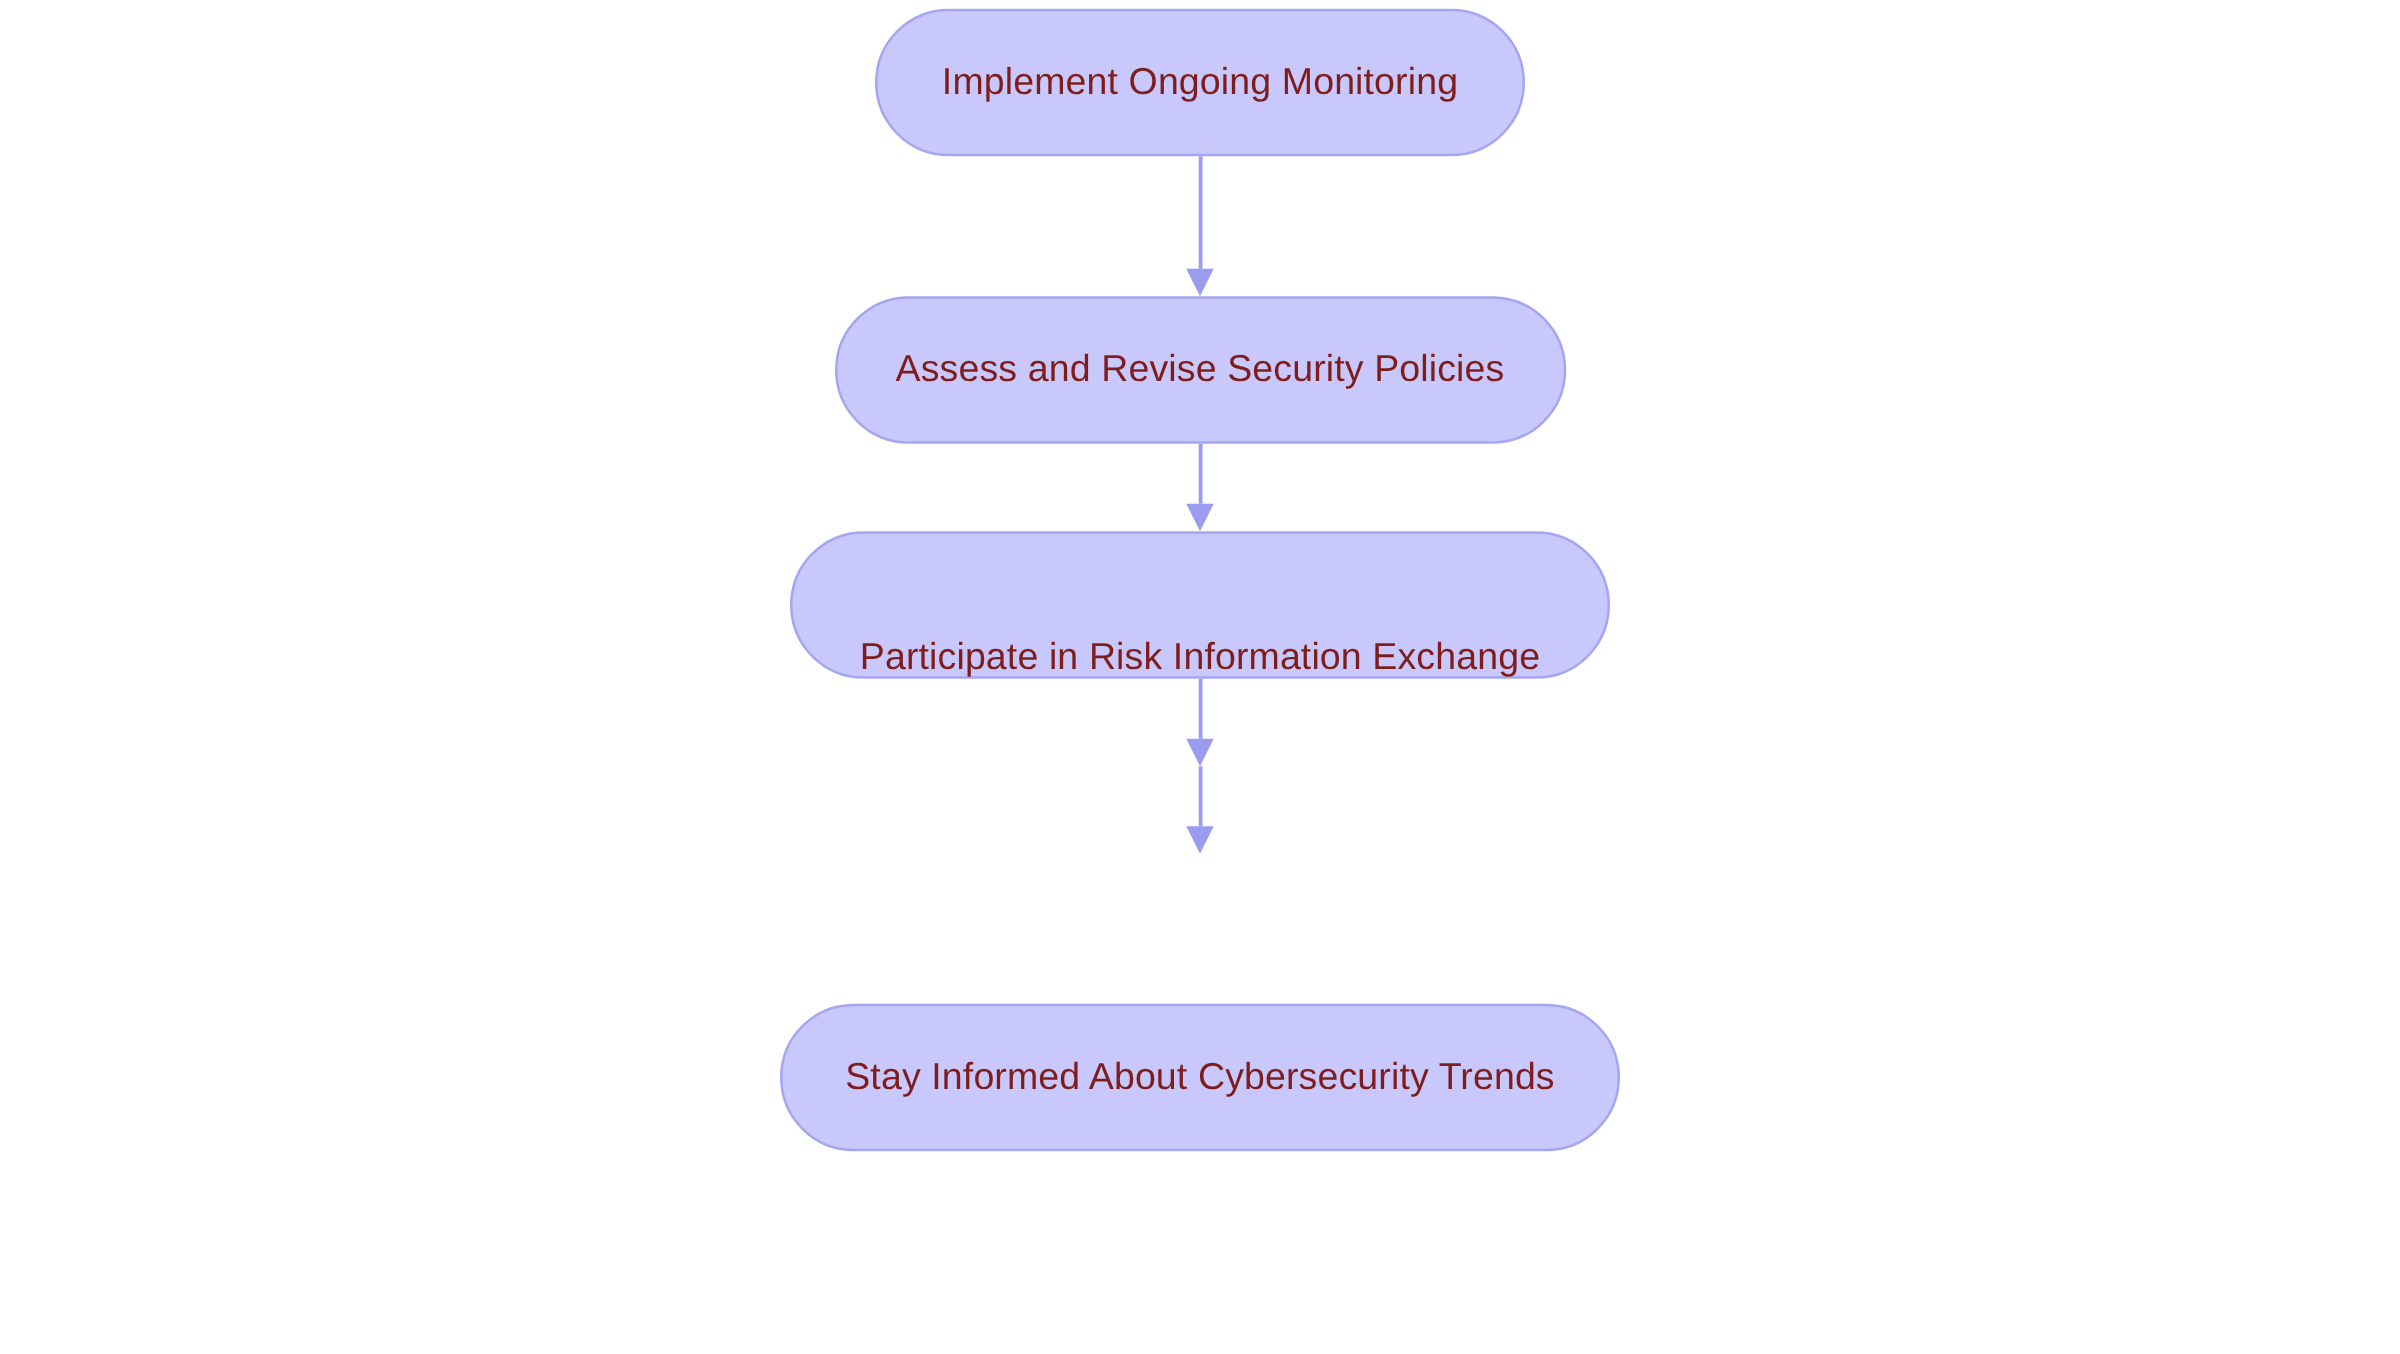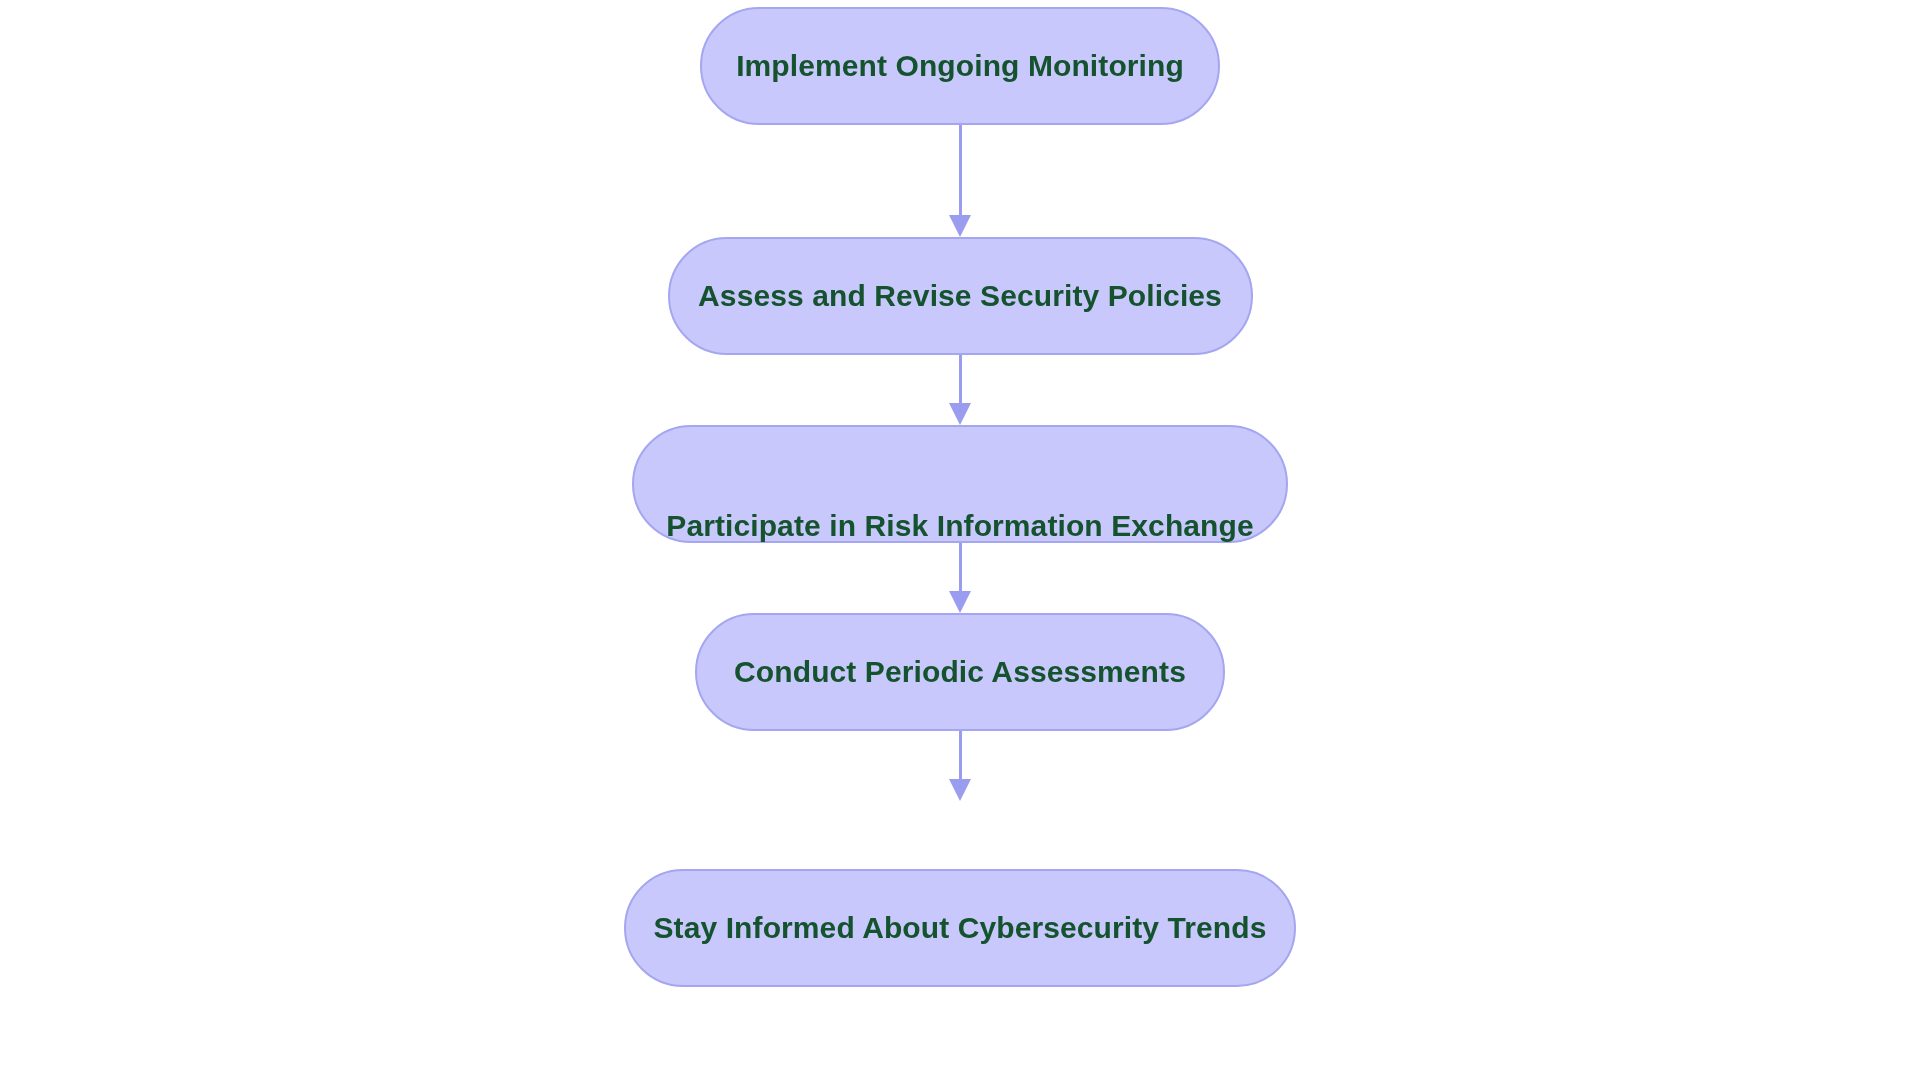--- a/index.html
+++ b/index.html
@@ -43,23 +43,23 @@
     display: flex;
     align-items: center;
     justify-content: center;
     padding: 0 38px;
     white-space: nowrap;
   }
 
   .node-label {
     font-size: 30px;
     line-height: 1;
-    color: #14532d;
+    color: #7f1d1d;
     letter-spacing: 0.1px;
-    font-weight: 700;
+    font-weight: 400;
   }
 
   
   .connector {
     position: relative;
     width: 24px;
     display: flex;
     flex-direction: column;
     align-items: center;
   }
@@ -78,21 +78,21 @@
 
   
   #node-1 { width: 520px; margin-top: 7px; }
   #conn-1 { height: 112px; }
   #node-2 { width: 585px; }
   #conn-2 { height: 70px; }
   #node-3 { width: 656px; align-items: flex-end; }
   #conn-3 { height: 70px; }
   #node-4 { width: 530px; }
   #conn-4 { height: 70px; }
-  #node-5 { width: 672px; margin-top: 68px; }
+  #node-5 { width: 672px; margin-top: 120px; }
 </style>
 </head>
 <body>
 
 <div id="canvas">
   <div class="flow">
 
     <div class="node" id="node-1">
       <span class="node-label">Implement Ongoing Monitoring</span>
     </div>
@@ -113,23 +113,20 @@
 
     <div class="node" id="node-3">
       <span class="node-label">Participate in Risk Information Exchange</span>
     </div>
 
     <div class="connector" id="conn-3">
       <div class="stem"></div>
       <div class="head"></div>
     </div>
 
-    <div class="node" id="node-4">
-      <span class="node-label">Conduct Periodic Assessments</span>
-    </div>
 
     <div class="connector" id="conn-4">
       <div class="stem"></div>
       <div class="head"></div>
     </div>
 
     <div class="node" id="node-5">
       <span class="node-label">Stay Informed About Cybersecurity Trends</span>
     </div>
 

